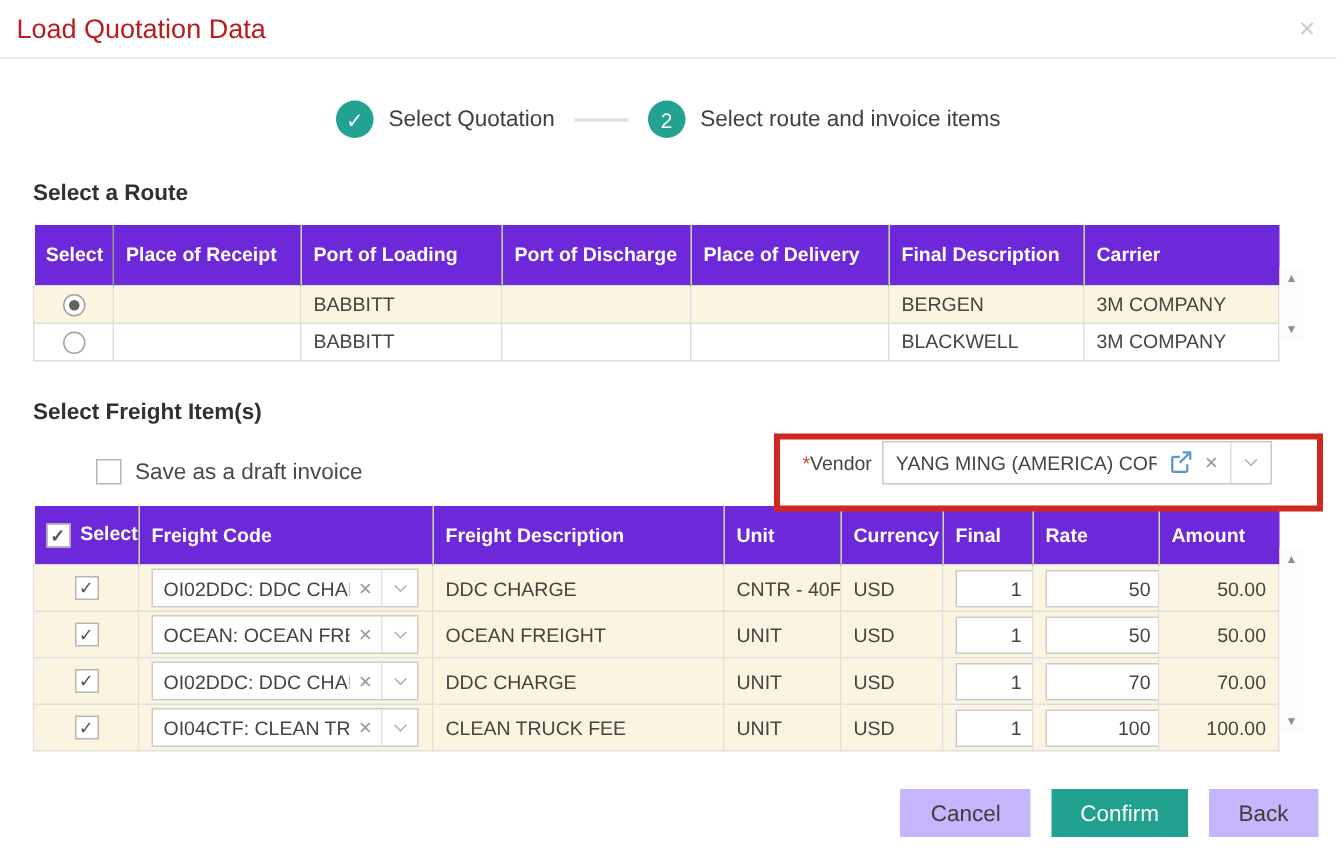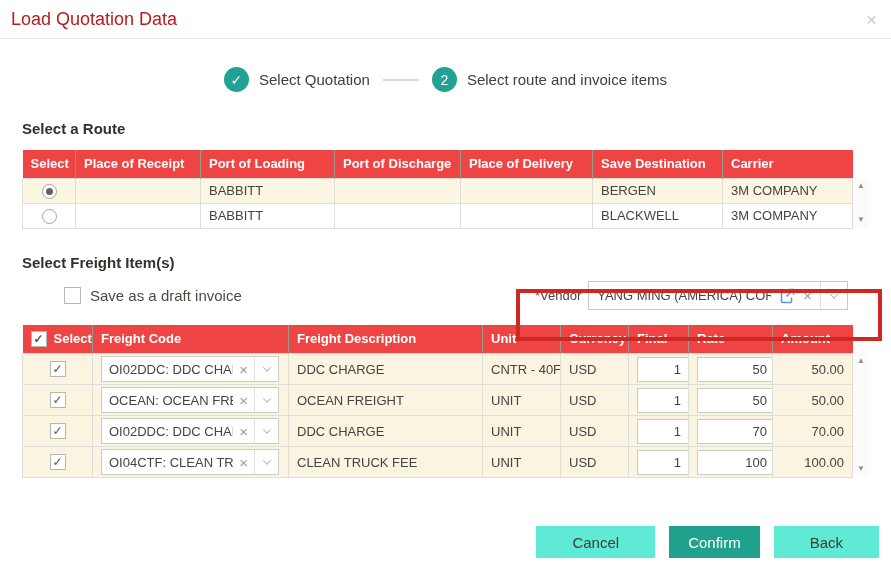--- a/index.html
+++ b/index.html
@@ -20,40 +20,40 @@
   .step-label { font-size:15px; color:#404040; margin-left:10px; }
   .connector { width:36px; height:2px; background:#dcdcda; margin:0 13px; }
   
   .content { padding:0 22px; }
   .section-heading { font-size:15px; font-weight:bold; color:#32312c; margin:0; }
   .route-heading { margin-top:28px; }
   .freight-heading { margin-top:25px; }
   
   .table-wrap { display:flex; align-items:flex-start; margin-top:13px; }
   table { border-collapse:collapse; table-layout:fixed; width:830px; font-size:13px; }
-  thead th { background:#ef4444; color:#fff; font-weight:bold; text-align:left; padding:6px 8px; height:28px; border-right:1px solid #98988f; white-space:nowrap; overflow:hidden; }
+  thead th { background:#6d28d9; color:#fff; font-weight:bold; text-align:left; padding:6px 8px; height:40px; border-right:1px solid #98988f; white-space:nowrap; overflow:hidden; }
   thead th:last-child { border-right:none; }
   tbody td { border:1px solid #dfdfda; padding:2px 8px; height:25px; white-space:nowrap; overflow:hidden; background:#fff; }
   tr.sel td { background:#fcf5e1; }
   .freight-table tbody td { background:#fbf4e0; height:31px; }
   td.num, .cell-input { text-align:right; }
   .col-sel { text-align:center !important; }
   
   .vscroll { width:17px; background:#fbfbfa; display:flex; flex-direction:column; justify-content:space-between; align-items:center; padding:4px 0; margin-top:28px; }
   .vscroll .arr { font-size:8px; color:#8e8e88; line-height:1; }
   .route-scroll { height:50px; }
   .freight-scroll { height:124px; }
   
   .radio { display:inline-block; width:15px; height:15px; border:1px solid #a3a39c; border-radius:50%; background:#fff; position:relative; vertical-align:middle; cursor:pointer; }
   .radio.checked::after { content:''; position:absolute; left:3px; top:3px; right:3px; bottom:3px; background:#63625c; border-radius:50%; }
   .cb { display:inline-flex; width:16px; height:16px; border:1px solid #b7b7b0; background:#fff; color:#55544e; font-size:12px; line-height:1; align-items:center; justify-content:center; vertical-align:middle; cursor:pointer; }
   .cb.empty { color:transparent; }
   thead .cb { margin-right:7px; }
   
-  .freight-controls { display:flex; justify-content:space-between; align-items:center; margin-top:10px; height:30px;padding-left:42px; }
+  .freight-controls { display:flex; justify-content:space-between; align-items:flex-end; margin-top:10px; height:30px;padding-left:42px; }
   .draft-check { display:flex; align-items:center; font-size:15px; color:#4b4a45; }
   .draft-check .cb { margin-right:9px; width:17px; height:17px; }
   .vendor-group { display:flex; align-items:center; margin-right:21px; }
   .vendor-label { font-size:13px; color:#45443f; margin-right:7px; }
   .req-mark { color:#d23b30; }
   .vendor-field { display:flex; align-items:center; height:29px; border:1px solid #c9c9c4; background:#fff; }
   .vendor-value { font-size:13px; color:#45443f; padding:0 8px; width:182px; white-space:nowrap; overflow:hidden; }
   .vendor-icons { display:flex; align-items:center; gap:8px; padding:0 8px; }
   .x-icon { color:#9b9b95; font-size:15px; line-height:1; cursor:pointer; }
   .vendor-arrow { width:27px; align-self:stretch; border-left:1px solid #dddddb; display:flex; align-items:center; justify-content:center; cursor:pointer; }
@@ -64,21 +64,21 @@
   .combo .x-icon { padding:0 6px; }
   .combo-arrow { width:24px; align-self:stretch; border-left:1px solid #e2e2de; display:flex; align-items:center; justify-content:center; cursor:pointer; }
   
   .cell-input { height:25px; border:1px solid #ccccc6; background:#fff; font-family:"Liberation Sans", sans-serif; font-size:13px; color:#45443f; padding:0 7px; }
   .cell-input.vol { width:52px; }
   .cell-input.rate { width:78px; }
   
   .annotation { position:absolute; left:516px; top:289px; width:366px; height:52px; border:4px solid #cf2721; pointer-events:none; z-index:20; }
   
   .footer { position:absolute; right:12px; bottom:8px; display:flex; gap:14px; }
-  .btn { height:32px; border:none; font-family:"Liberation Sans", sans-serif; font-size:15px; cursor:pointer; padding:0 36px; background:#5eead4; color:#3e3d38; }
+  .btn { height:32px; border:none; font-family:"Liberation Sans", sans-serif; font-size:15px; cursor:pointer; padding:0 20px; background:#c4b5fd; color:#3e3d38; }
   .btn.primary { background:#1fa18e; color:#fff; padding:0 19px; }
   
   .ext-svg { display:block; }
 </style>
 </head>
 <body>
 
 <div class="modal-header">
   <div class="modal-title">Load Quotation Data</div>
   <span class="close-x">×</span>
@@ -110,21 +110,21 @@
           <col style="width:130px">
           <col style="width:130px">
       </colgroup>
       <thead>
         <tr>
           <th>Select</th>
           <th>Place of Receipt</th>
           <th>Port of Loading</th>
           <th>Port of Discharge</th>
           <th>Place of Delivery</th>
-          <th>Save Destination</th>
+          <th>Final Description</th>
           <th>Carrier</th>
         </tr>
       </thead>
       <tbody id="route-tbody">
           <tr class="sel">
             <td class="col-sel"><span class="radio checked"></span></td>
             <td></td>
             <td>BABBITT</td>
             <td></td>
             <td></td>

